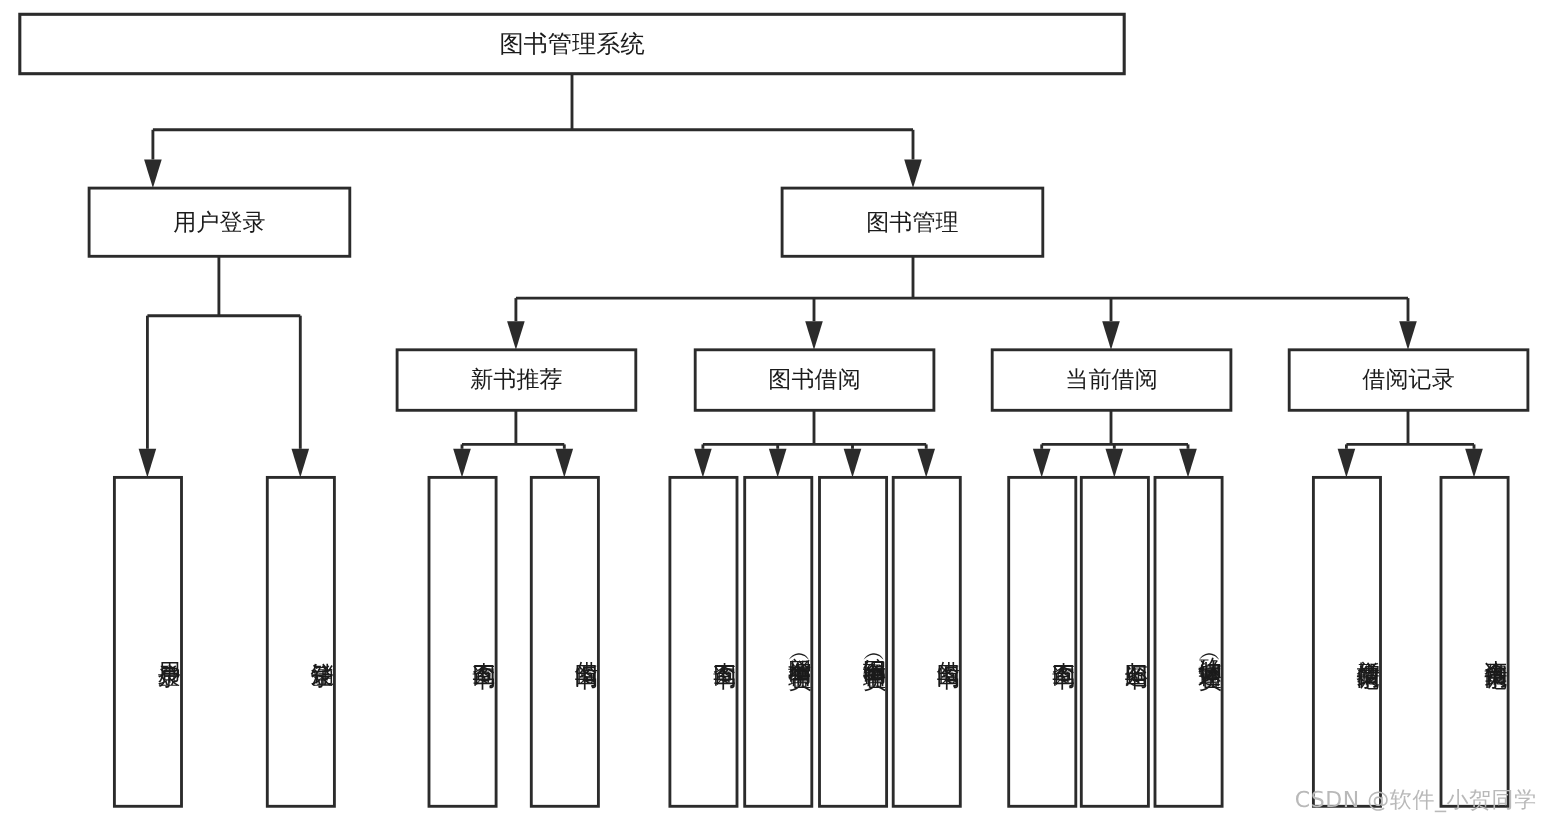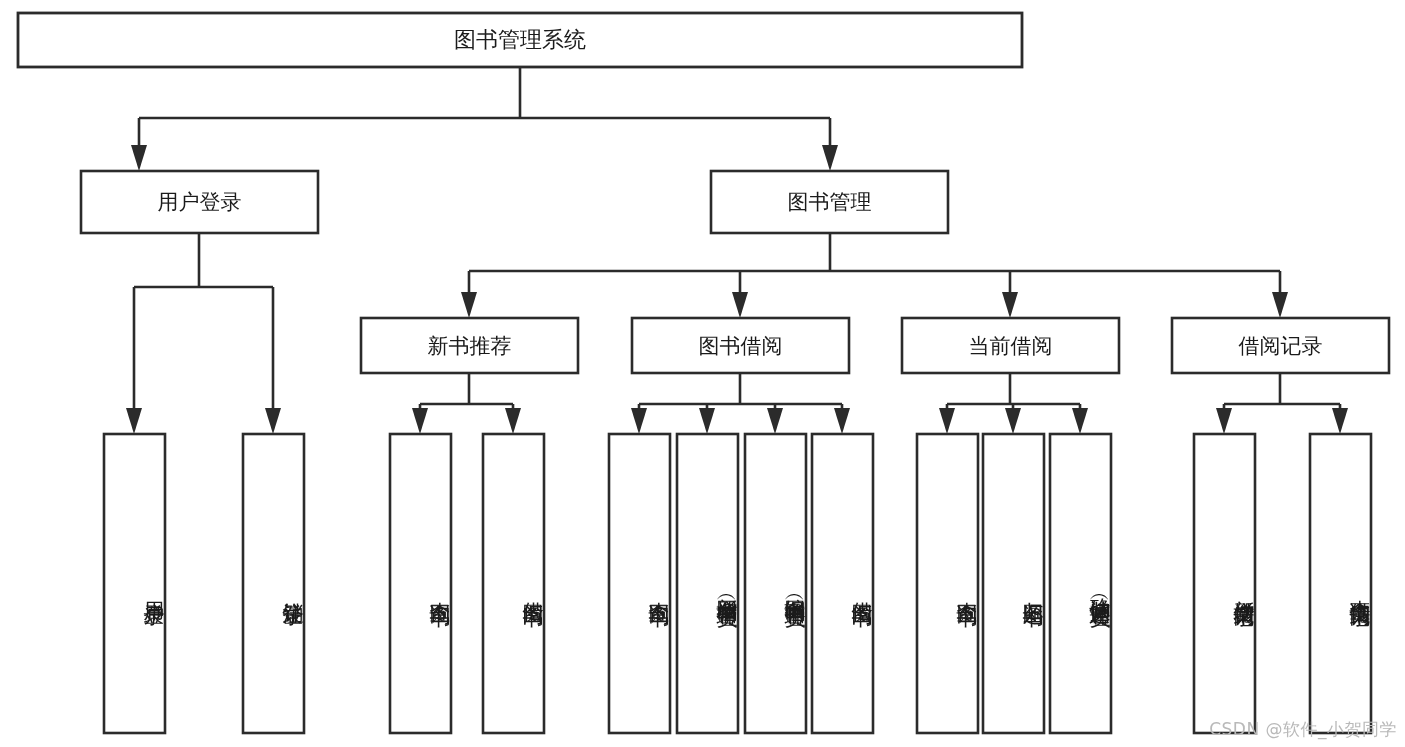--- a/index.html
+++ b/index.html
@@ -68,21 +68,21 @@
     align-items: flex-start;
     justify-content: center;
     pointer-events: none;
     user-select: none;
   }
   #watermark {
     position: absolute;
     right: 8px;
     bottom: 6px;
     font-family: "DejaVu Sans", "Liberation Sans", sans-serif;
-    font-size: 17px;
+    font-size: 20px;
     color: #b9b9b9;
     letter-spacing: 0.5px;
     white-space: nowrap;
   }
 </style>
 </head>
 <body>
 
 <div id="diagram-root">
 

